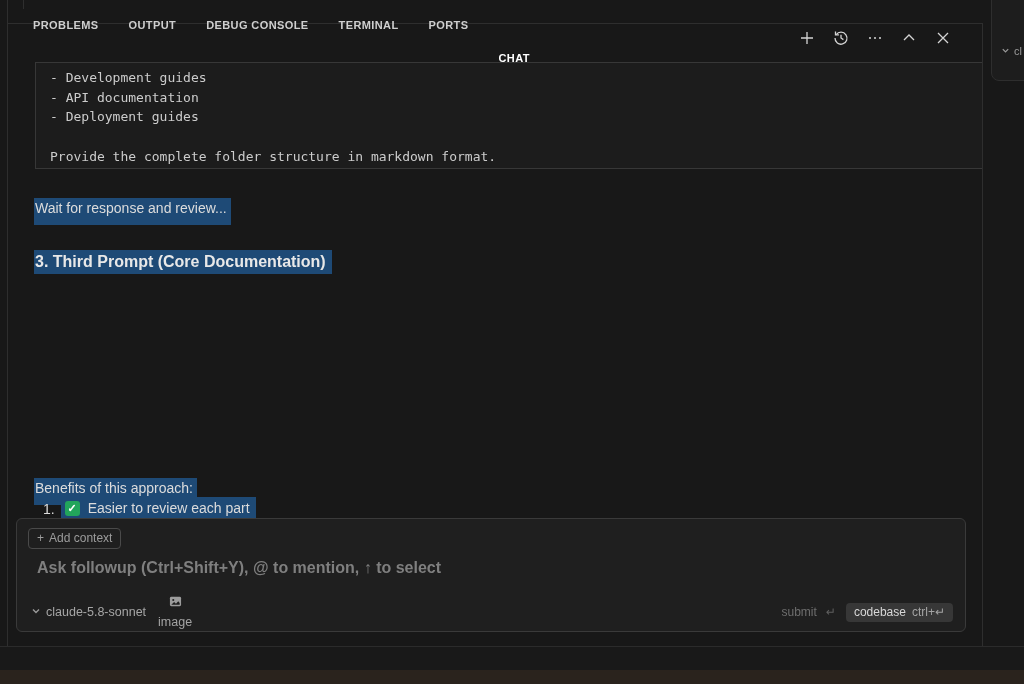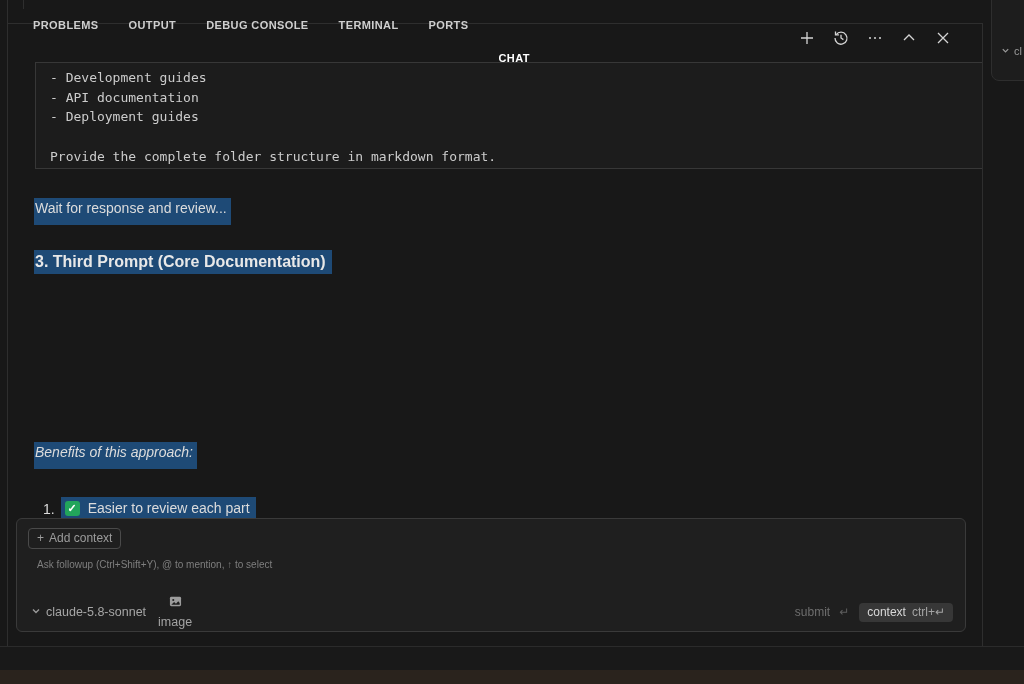--- a/index.html
+++ b/index.html
@@ -33,41 +33,41 @@
     position:absolute; left:27px; width:988px;
     background:#1c1c1c; border:1px solid #373737;
     font-family:"DejaVu Sans Mono", monospace; font-size:13px; line-height:19.7px;
     color:#cccccc; white-space:pre; overflow:hidden;
   }
   .codeblock.block1 { top:6px;   height:107px; padding:5px 14px; }
   .codeblock.block2 { top:231px; height:140px; padding:13px 14px; }
   .note { position:absolute; left:26px; font-size:14px; color:#dcdcdc; }
   .note .hl { background:#1e4a76; padding:2px 4px 9px 1px; }
   .note1 { top:144px; }
-  .note2 { top:388px;font-style:italic; }
+  .note2 { top:424px; }
   .heading3 { position:absolute; left:26px; top:197px; font-size:16px; font-weight:700; color:#e8e8e8; }
   .heading3 .hl { background:#1e4a76; padding:3px 6px 4px 1px; }
   .olist-item { position:absolute; left:35px; top:441px; font-size:14px; color:#dcdcdc;
                 display:flex; align-items:center; gap:6px; }
   .olist-item .num { font-weight:400; color:#dcdcdc; }
   .olist-item .li-hl { background:#1e4a76; padding:3px 6px 4px 4px; display:flex; align-items:center; gap:8px; }
   .check-badge { width:15px; height:15px; background:#22a55b; border-radius:3px; color:#ffffff;
                  font-size:11px; font-weight:700; display:flex; align-items:center; justify-content:center; }
 
   
   .composer { position:absolute; left:16px; top:518px; width:950px; height:114px;
               background:#1f1f1f; border:1px solid #3a3a3a; border-radius:6px; }
   .ctx-chip { position:absolute; left:11px; top:9px; height:21px; padding:0 8px;
               border:1px solid #4a4a4a; border-radius:4px; background:transparent;
               color:#9c9c9c; font-size:12px; line-height:19px; cursor:pointer;
               font-family:"Liberation Sans", sans-serif; display:flex; gap:5px; align-items:center; }
   .composer textarea {
     position:absolute; left:20px; top:40px; width:900px; height:38px;
     background:transparent; border:none; outline:none; resize:none;
-    color:#bbbbbb; font-size:10px; font-family:"Liberation Sans", sans-serif;
+    color:#bbbbbb; font-size:16px; font-family:"Liberation Sans", sans-serif;font-weight:bold;
   }
   .composer textarea::placeholder { color:#7f7f7f; opacity:1; }
   .composer-footer { position:absolute; left:14px; right:12px; bottom:9px; height:20px;
                      display:flex; align-items:center; }
   .model-select { display:flex; align-items:center; gap:5px; color:#a6a6a6; font-size:12.5px; cursor:pointer; }
   .model-select svg { stroke:#9a9a9a; fill:none; stroke-width:1.4; }
   .image-btn { display:flex; align-items:center; gap:4px; margin-left:12px; color:#a3a3a3; font-size:12.5px; cursor:pointer;flex-direction:column; }
   .footer-spacer { flex:1; }
   .submit-btn { color:#6e6e6e; font-size:12px; cursor:pointer; display:flex; gap:9px; align-items:center; }
   .submit-btn .key { color:#5f5f5f; }
@@ -202,21 +202,21 @@
           </svg>
       </span>
       <span>image</span>
     </div>
     <div class="footer-spacer"></div>
     <div class="submit-btn">
       <span>submit</span>
       <span class="key">↵</span>
     </div>
     <div class="codebase-btn">
-      <span class="cb-label">context</span>
+      <span class="cb-label">codebase</span>
       <span class="key">ctrl+↵</span>
     </div>
   </div>
 </div>
 
 <div class="right-card">
   <div class="right-card-item">
     <span>
       <svg width="9" height="9" viewBox="0 0 10 10">
           <path d="M2 3.5l3 3 3-3"></path>

